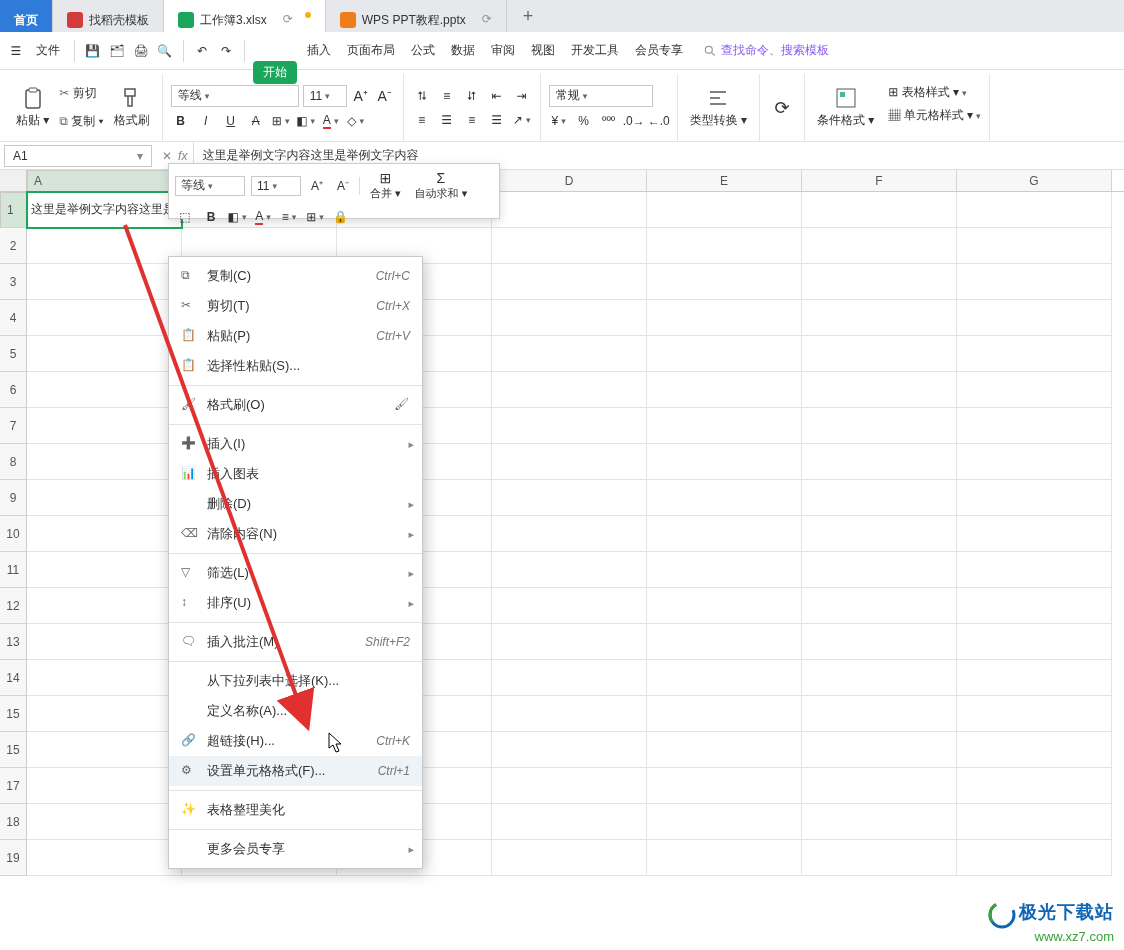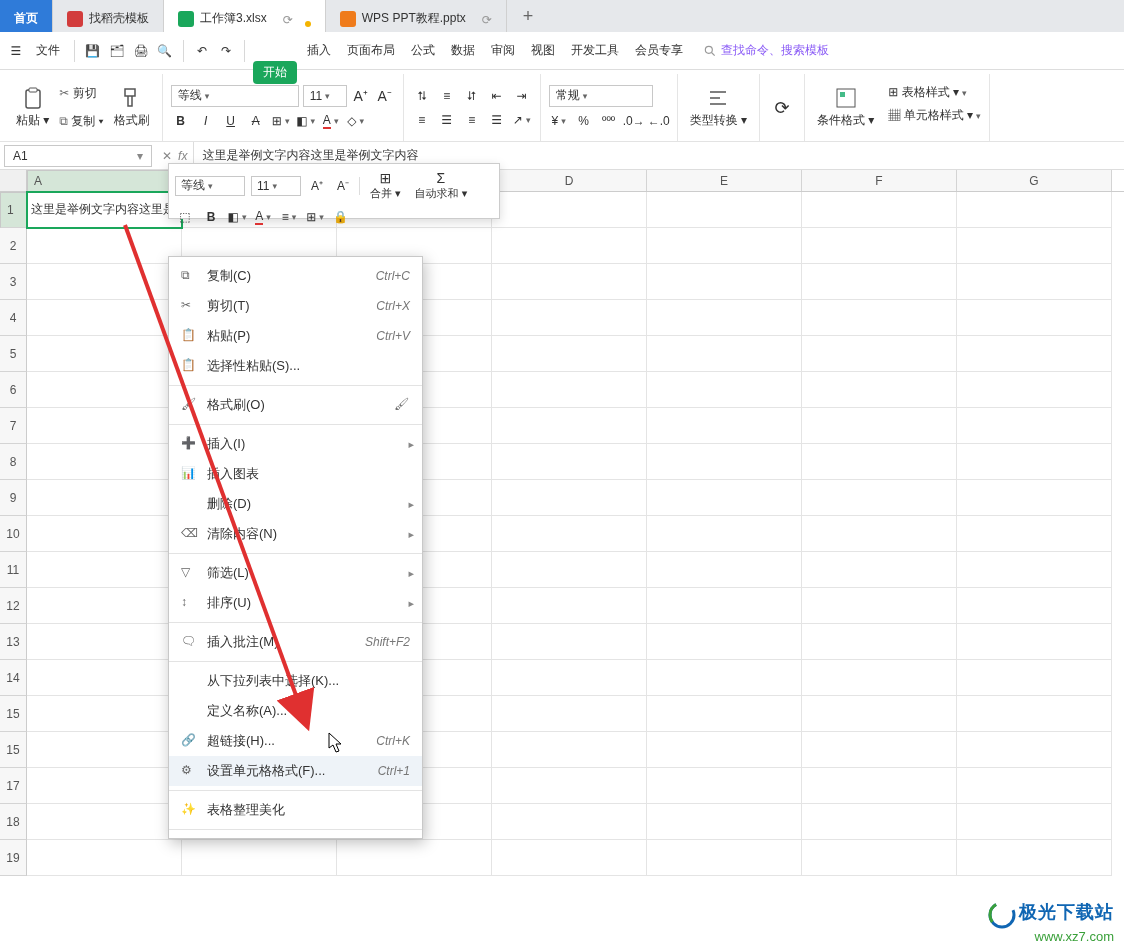--- a/index.html
+++ b/index.html
@@ -1,20 +1,20 @@
 <!DOCTYPE html>
 <html><head>
 <meta charset="utf-8">
 <style>
 * { box-sizing: border-box; margin: 0; padding: 0; font-family: "Microsoft YaHei", sans-serif; }
 body { width: 1124px; height: 950px; background: #fff; overflow: hidden; position: relative; font-size: 12px; color: #333; }
 
 
 .tabbar { display: flex; height: 32px; background: #e6e8eb; align-items: stretch; }
-.tab { display: flex; align-items: flex-end; padding: 5px 14px; gap: 6px; border-right: 1px solid #d0d0d0; cursor: pointer; }
+.tab { display: flex; align-items: flex-start; padding: 12px 14px; gap: 6px; border-right: 1px solid #d0d0d0; cursor: pointer; }
 .tab.home { background: #2f7bd9; color: #fff; font-weight: bold; }
 .tab.active { background: #fff; }
 .tab-icon { width: 16px; height: 16px; border-radius: 3px; display: inline-block; }
 .tab-icon.red { background: #d23c3c; }
 .tab-icon.green { background: #1aa75b; }
 .tab-icon.orange { background: #ef7b1b; }
 .tab-add { padding: 0 16px; display:flex; align-items:center; font-size: 18px; color:#666; }
 .mini { color:#999; margin-left:10px; font-size:12px; }
 
 
@@ -595,20 +595,24 @@
       <span class="ctx-ico">⚙</span>
       <span class="ctx-label">设置单元格格式(F)...</span>
       <span class="ctx-sc">Ctrl+1</span>
     </div>
   <div class="ctx-sep"></div>
   <div class="ctx-item">
       <span class="ctx-ico">✨</span>
       <span class="ctx-label">表格整理美化</span>
     </div>
   <div class="ctx-sep"></div>
+  <div class="ctx-item ctx-arrow">
+      <span class="ctx-ico"></span>
+      <span class="ctx-label">更多会员专享</span>
+    </div>
 </div>
 
 <svg class="arrow-svg" width="260" height="540">
   <defs>
       <marker id="ah" markerWidth="12" markerHeight="12" refX="7" refY="5" orient="auto">
         <path d="M0,0 L10,5 L0,10 z" fill="#e03030"></path>
       </marker>
     </defs>
   <line x1="45" y1="15" x2="225" y2="510" stroke="#e03030" stroke-width="4" marker-end="url(#ah)"></line>
 </svg>

